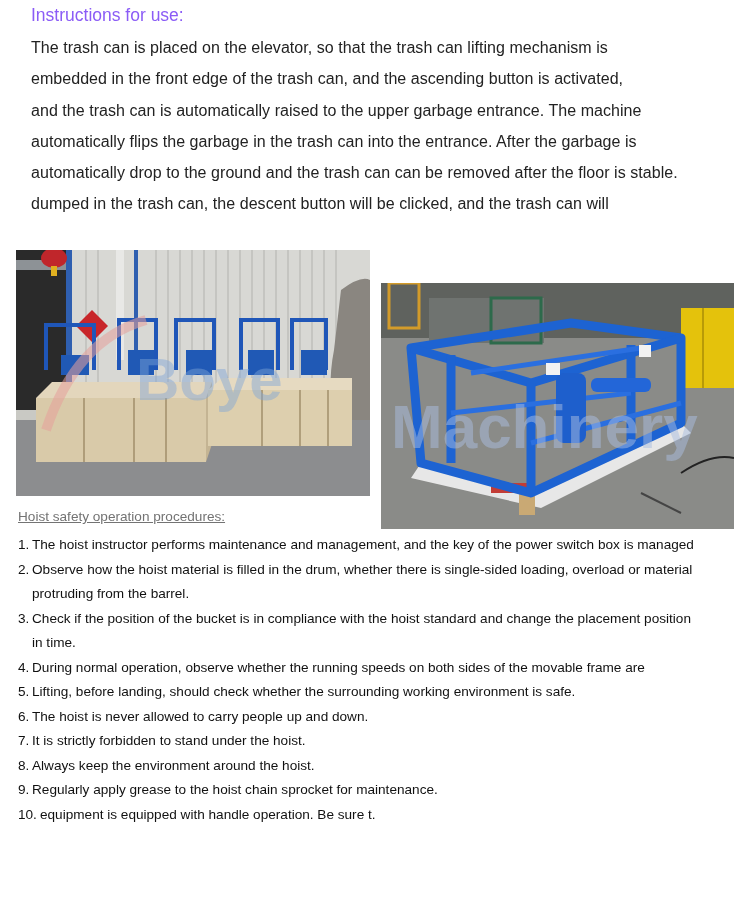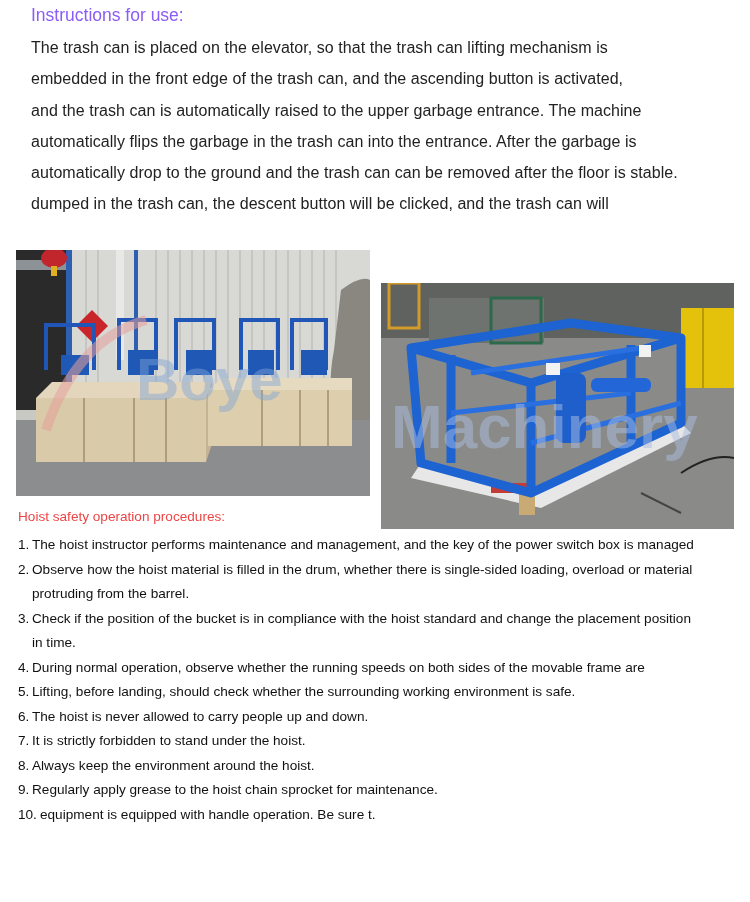--- a/index.html
+++ b/index.html
@@ -6,21 +6,21 @@
   body { width:750px; height:902px; position:relative; overflow:hidden;
          font-family:"Liberation Sans", sans-serif; color:#111; }
   .instr-title { position:absolute; left:31px; top:5px; font-size:17.5px; color:#8b5cf6; }
   .instr-body { position:absolute; left:31px; top:32px; width:700px; font-size:16px;
                 line-height:31.3px; color:#222; letter-spacing:0.05px; }
   .instr-body span { display:block; white-space:nowrap; }
   .photo { position:absolute; top:250px; height:246px; overflow:hidden; }
   .photo-left { left:16px; width:354px; }
   .photo-right { left:381px; width:353px;margin-top:33px; }
   .photo svg { display:block; width:100%; height:100%; }
-  .safety-title { position:absolute; left:18px; top:509px; font-size:13.6px; color:#ef4444; }
+  .safety-title { position:absolute; left:18px; top:509px; font-size:13.6px; color:#737373;text-decoration:underline; }
   .safety-list { position:absolute; left:18px; top:533px; width:720px; font-size:13.6px; color:#111; margin:0; padding:0; list-style:none; }
   .safety-list li { position:relative; padding-left:14px; line-height:24.5px; }
   .safety-list li .num { position:absolute; left:0; top:0; }
   .safety-list li.wide { padding-left:22px; }
   .safety-list li .line { display:block; white-space:nowrap; }
 </style>
 </head>
 <body>
 
 <div class="instr-title">Instructions for use:</div>

